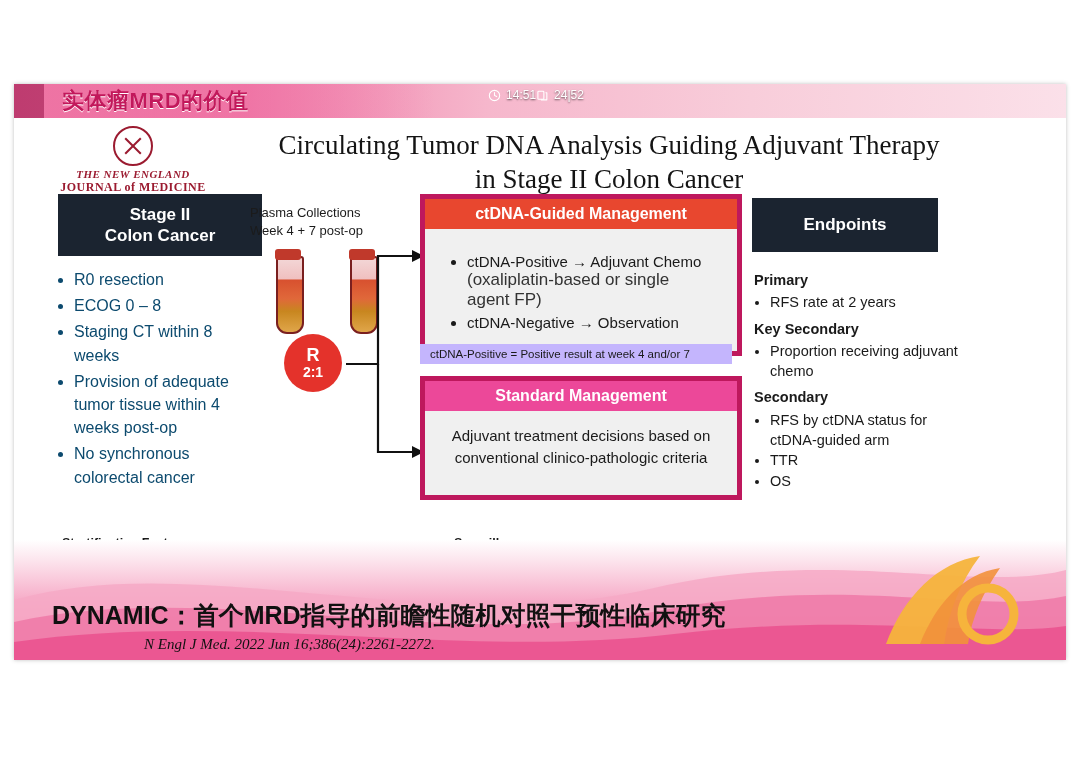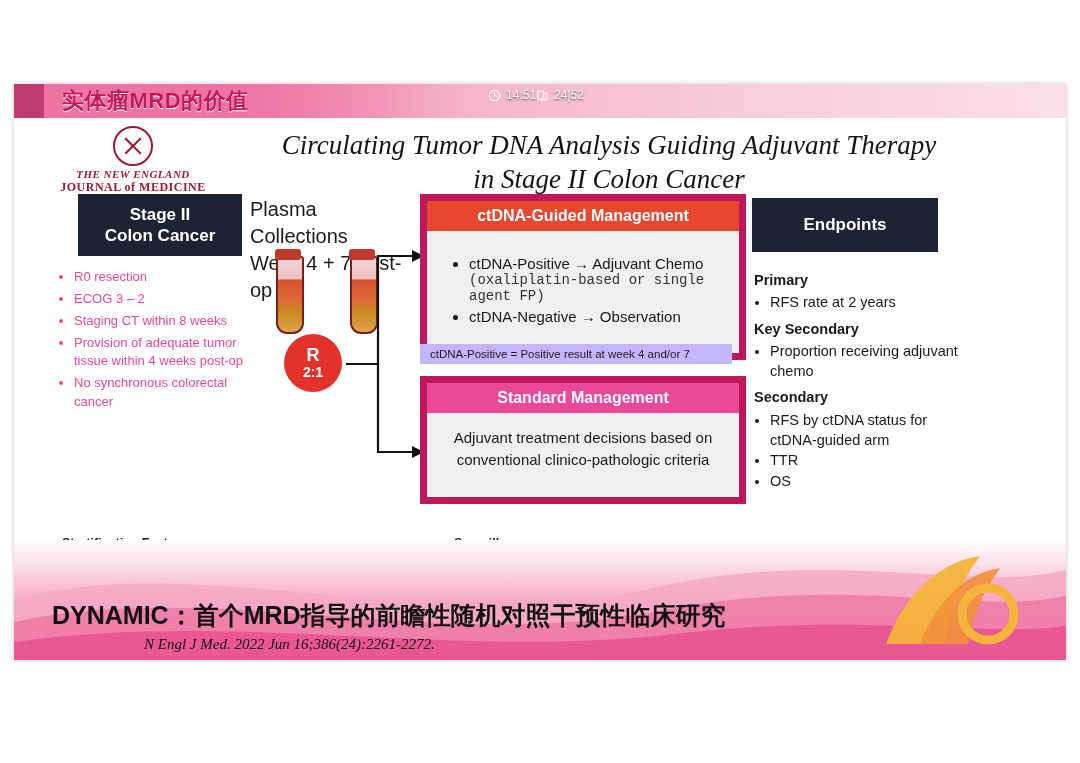--- a/index.html
+++ b/index.html
@@ -63,41 +63,41 @@
   }
   .nejm-seal:after{transform:translate(-50%,-50%) rotate(-45deg);}
   .nejm-l1{font-family:"Liberation Serif",serif;font-size:11px;letter-spacing:.5px;font-weight:bold;font-style:italic;}
   .nejm-l2{font-family:"Liberation Serif",serif;font-size:12px;letter-spacing:.5px;font-weight:bold;}
   .nejm-l3{font-size:7px;letter-spacing:1px;margin-top:3px;}
 
   .paper-title{
     position:absolute;left:215px;top:44px;width:760px;
     text-align:center;
     font-family:"Liberation Serif",serif;
-    font-size:27px;line-height:1.26;color:#141414;font-style:italic;
+    font-size:27px;line-height:1.26;color:#141414;
   }
 
   
   .diagram{position:absolute;left:0;top:110px;width:100%;height:330px;}
 
   .darkbox{
     position:absolute;background:#1b2430;color:#ffffff;
     display:flex;align-items:center;justify-content:center;text-align:center;
     font-weight:bold;line-height:1.25;
   }
-  #stage-box{left:44px;top:0;width:164px;height:62px;font-size:17px;margin-left:20px;}
+  #stage-box{left:44px;top:0;width:204px;height:62px;font-size:17px;}
   #endpoints-box{left:738px;top:4px;width:186px;height:54px;font-size:17px;}
 
   .plasma-label{
-    position:absolute;left:236px;top:2px;width:168px;
-    font-size:20px;color:#1b1b1b;line-height:1.35;
+    position:absolute;left:236px;top:10px;width:168px;
+    font-size:13px;color:#1b1b1b;line-height:1.35;
   }
 
   .bullets{
-    position:absolute;font-size:13px;color:#ec4899;line-height:1.45;
+    position:absolute;font-size:16px;color:#0c4a6e;line-height:1.45;
   }
   .bullets li{margin-bottom:3px;}
   ul.tight{margin:0;padding-left:16px;list-style:disc;}
 
   #stage-bullets{left:44px;top:74px;width:190px;}
 
   
   .tube{
     position:absolute;width:24px;height:74px;border:2px solid #7a1f1f;border-radius:3px 3px 11px 11px;
     background:linear-gradient(180deg,#f3d7d7 0%,#f0c0c0 28%,#d8512f 30%,#e0683a 55%,#c8861f 72%,#e0a64a 100%);
@@ -110,32 +110,32 @@
     position:absolute;left:270px;top:140px;width:58px;height:58px;border-radius:50%;
     background:#e4322b;color:#fff;display:flex;flex-direction:column;align-items:center;justify-content:center;
     font-weight:bold;line-height:1.05;
   }
   .rand .r{font-size:18px;}
   .rand .ratio{font-size:14px;}
 
   .connector{position:absolute;left:330px;top:40px;width:80px;height:250px;}
 
   
-  .card{position:absolute;background:#f0f0f0;border:7px solid #be185d;}
+  .card{position:absolute;background:#f0f0f0;border:5px solid #be185d;}
   #ctdna-card{left:406px;top:0;width:312px;height:152px;}
   .card-head{
     height:30px;display:flex;align-items:center;justify-content:center;
     color:#fff;font-weight:bold;font-size:16px;
   }
   .head-red{background:#e8472f;}
   .head-green{background:#ec4899;}
   .card-body{padding:8px 10px 6px 10px;font-size:15px;color:#1a1a1a;}
   .card-body ul{margin:16px;padding-left:16px;}
   .card-body li{margin-bottom:4px;}
-  .sub{font-size:14px;color:#333;font-family:Liberation Mono, monospace;}
+  .sub{font-size:17px;color:#333;}
   .note{
     position:absolute;left:406px;top:150px;width:312px;
     font-size:11.5px;color:#1a1a1a;padding:4px 10px;box-sizing:border-box;background:#c4b5fd;
   }
 
   #std-card{left:406px;top:182px;width:312px;height:114px;}
   .std-text{padding:14px 12px;font-size:15px;line-height:1.45;color:#1a1a1a;text-align:center;}
 
   
   #endpoints{
@@ -197,21 +197,21 @@
     <div class="darkbox" id="stage-box">
       <div>
         <div>Stage II</div>
         <div>Colon Cancer</div>
       </div>
     </div>
 
     <div class="bullets" id="stage-bullets">
       <ul class="tight">
         <li>R0 resection</li>
-        <li>ECOG 3 – 2</li>
+        <li>ECOG 0 – 8</li>
         <li>Staging CT within 8 weeks</li>
         <li>Provision of adequate tumor tissue within 4 weeks post-op</li>
         <li>No synchronous colorectal cancer</li>
       </ul>
     </div>
 
     <div class="plasma-label">
       <div>Plasma Collections</div>
       <div>Week 4 + 7 post-op</div>
     </div>

